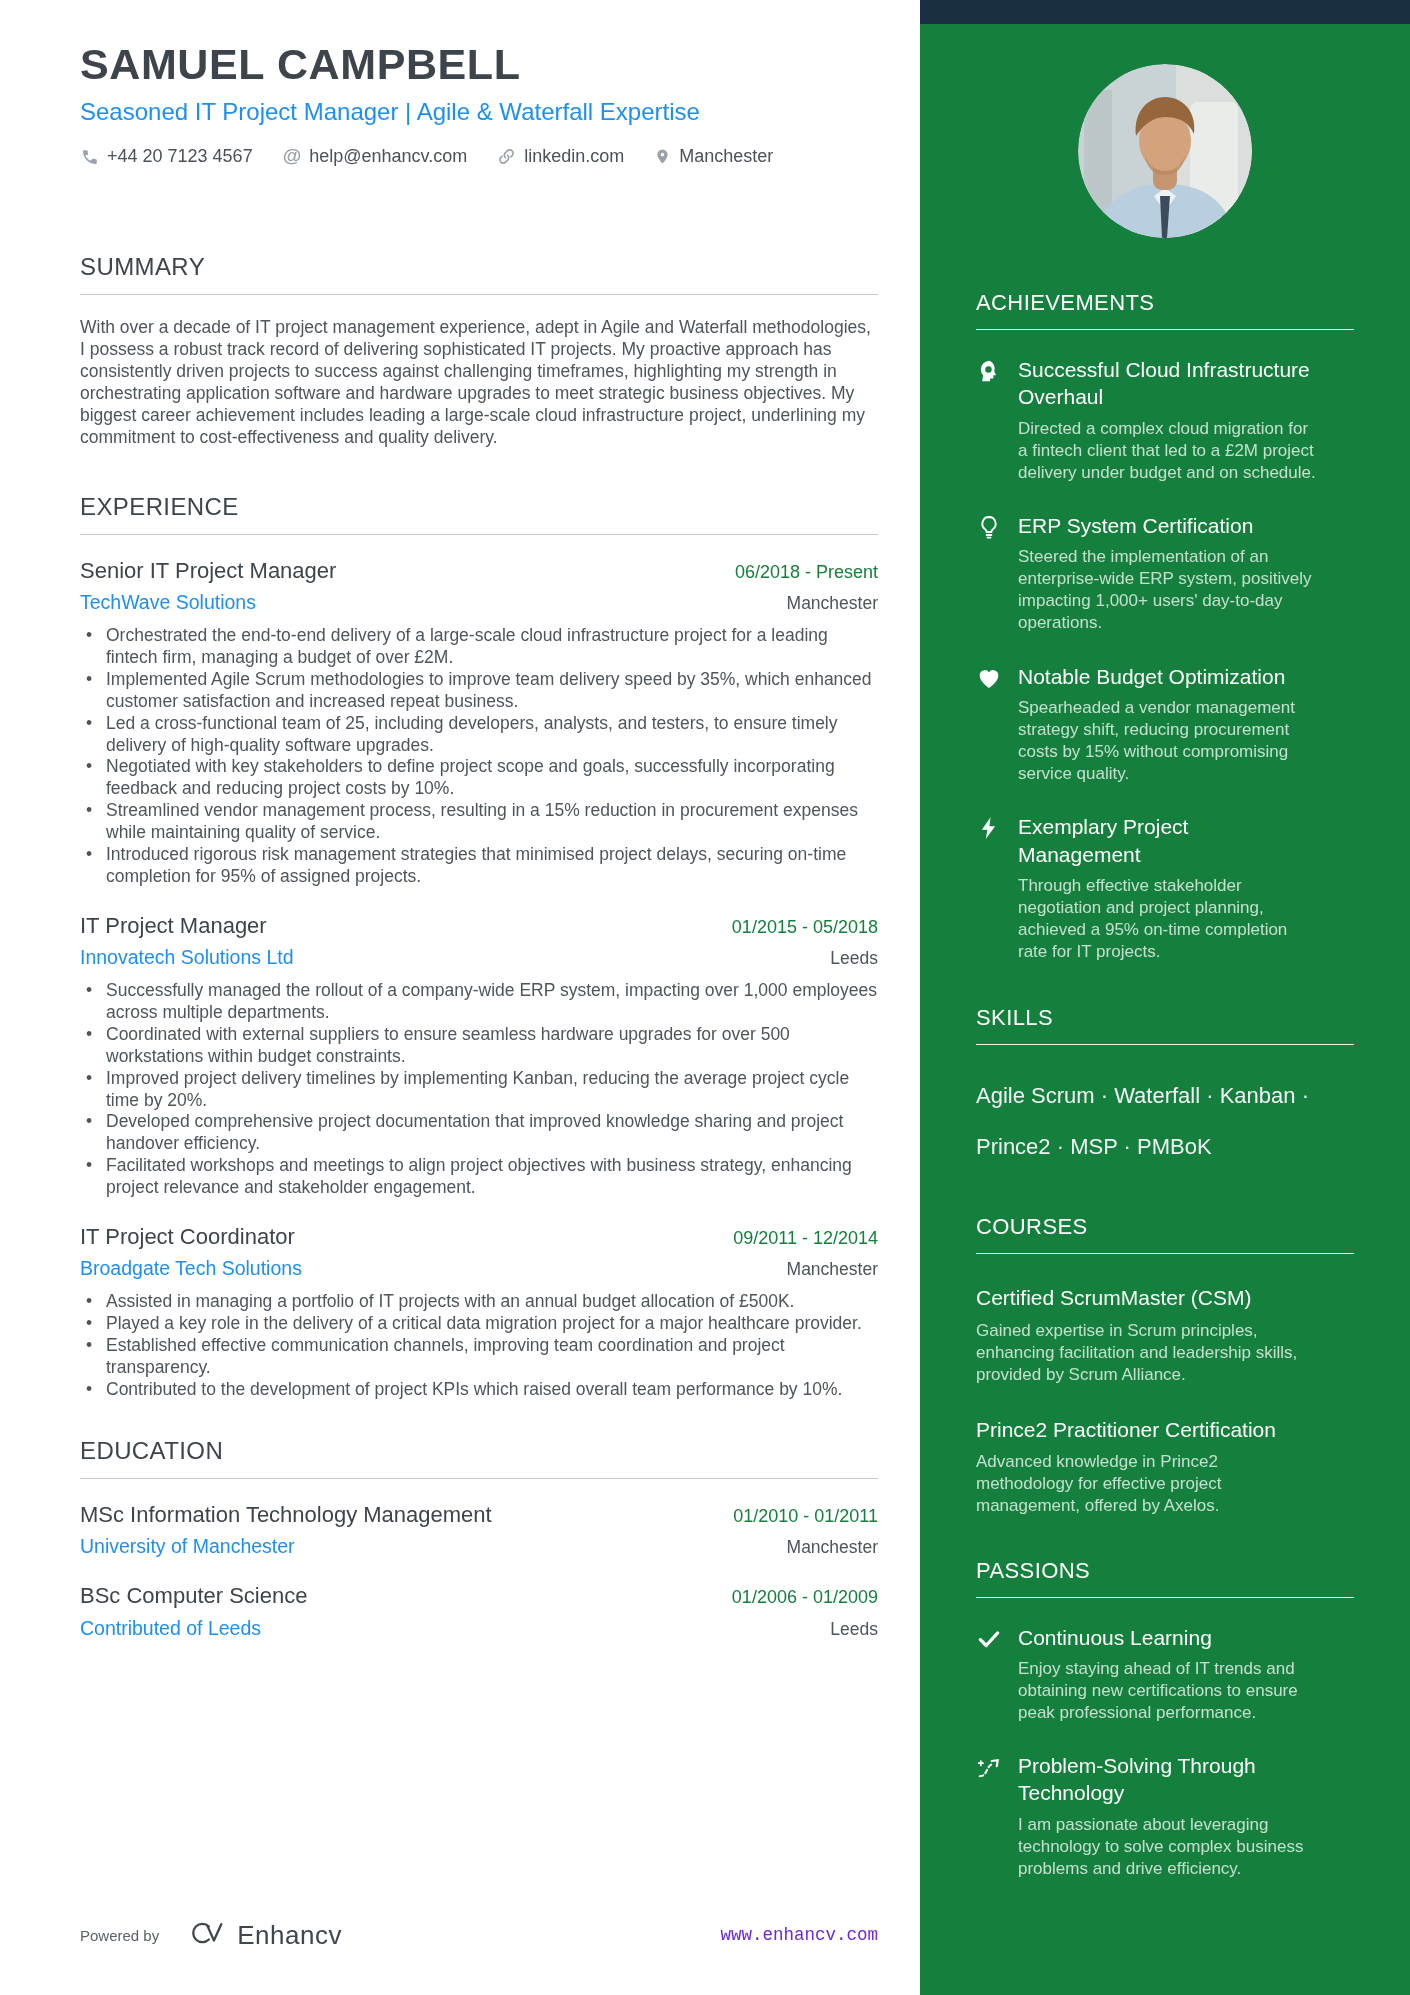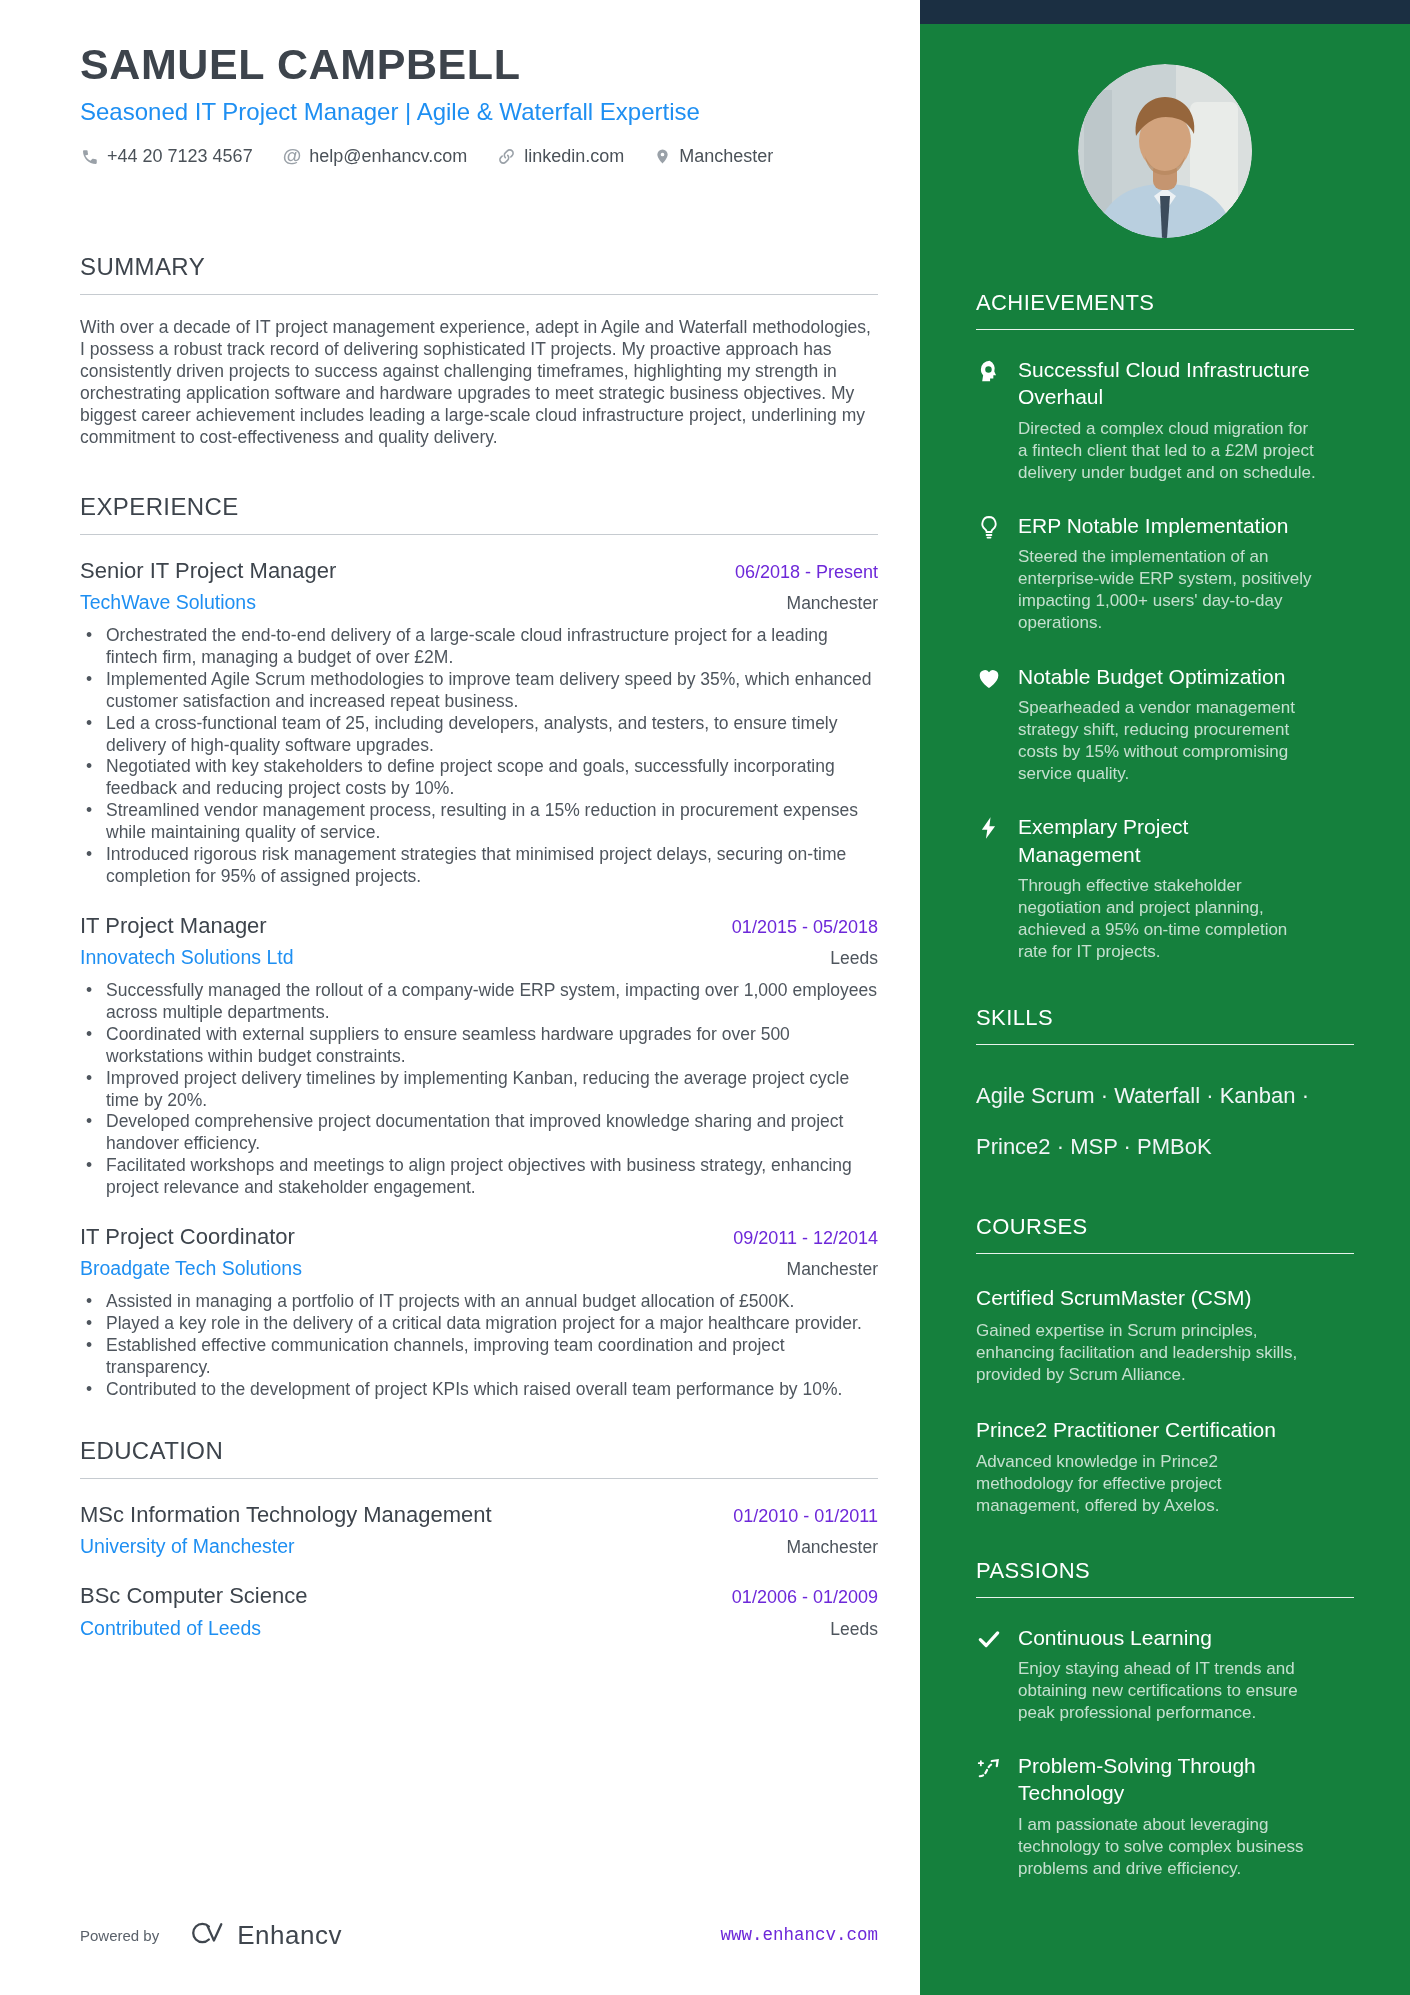--- a/index.html
+++ b/index.html
@@ -19,21 +19,21 @@
 
   .section { margin-top:86px; }
   .section.experience { margin-top:44px; }
   .section.education { margin-top:36px; }
   .sec-h { font-size:24px; font-weight:400; color:#3d444c; letter-spacing:.4px; padding-bottom:13px; border-bottom:1px solid #c6cbd0; margin-bottom:22px; }
   .summary-text { font-size:17.5px; line-height:1.25; color:#4e555d; width:100%; }
 
   .job { margin-bottom:24px; }
   .row { display:flex; justify-content:space-between; align-items:baseline; }
   .job-title { font-size:22px; font-weight:400; color:#3d444c; line-height:1.25; }
-  .date { font-size:18px; color:#6d28d9; white-space:nowrap; }
+  .date { font-size:18px; color:#15803d; white-space:nowrap; }
   .company-row { margin-top:7px; }
   .company { font-size:19.5px; color:#1e8ff2; text-decoration:none; }
   .loc { font-size:17.5px; color:#4e555d; }
   ul.bullets { margin-top:11px; list-style:none; }
   ul.bullets li { position:relative; padding-left:26px; font-size:17.5px; line-height:1.25; color:#4e555d; }
   ul.bullets li::before { content:"•"; position:absolute; left:6px; color:#4e555d; }
 
   .edu-item { margin-bottom:24px; }
 
   .footer { position:absolute; left:80px; bottom:44px; width:798px; display:flex; align-items:center; }
@@ -255,21 +255,21 @@
 
       <div class="side-item">
         <span class="side-ico">
           <svg width="26" height="26" viewBox="0 0 24 24" fill="none" stroke="currentColor" stroke-width="1.7" stroke-linecap="round">
               <path d="M12 2.8a6.2 6.2 0 0 0-3.6 11.2c.8.6 1.4 1.6 1.4 2.6h4.4c0-1 .6-2 1.4-2.6A6.2 6.2 0 0 0 12 2.8z"></path>
               <path d="M9.8 19.4h4.4" fill="none"></path>
               <path d="M10.6 21.8h2.8" fill="none"></path>
             </svg>
         </span>
         <div>
-          <div class="side-item-title">ERP Notable Implementation</div>
+          <div class="side-item-title">ERP System Certification</div>
           <div class="side-item-text">Steered the implementation of an enterprise-wide ERP system, positively impacting 1,000+ users' day-to-day operations.</div>
         </div>
       </div>
 
       <div class="side-item">
         <span class="side-ico">
           <svg width="26" height="26" viewBox="0 0 24 24" fill="currentColor">
               <path d="M12 21.2s-8.6-5.6-8.6-11.6A4.8 4.8 0 0 1 12 6.6a4.8 4.8 0 0 1 8.6 3c0 6-8.6 11.6-8.6 11.6z"></path>
             </svg>
         </span>

